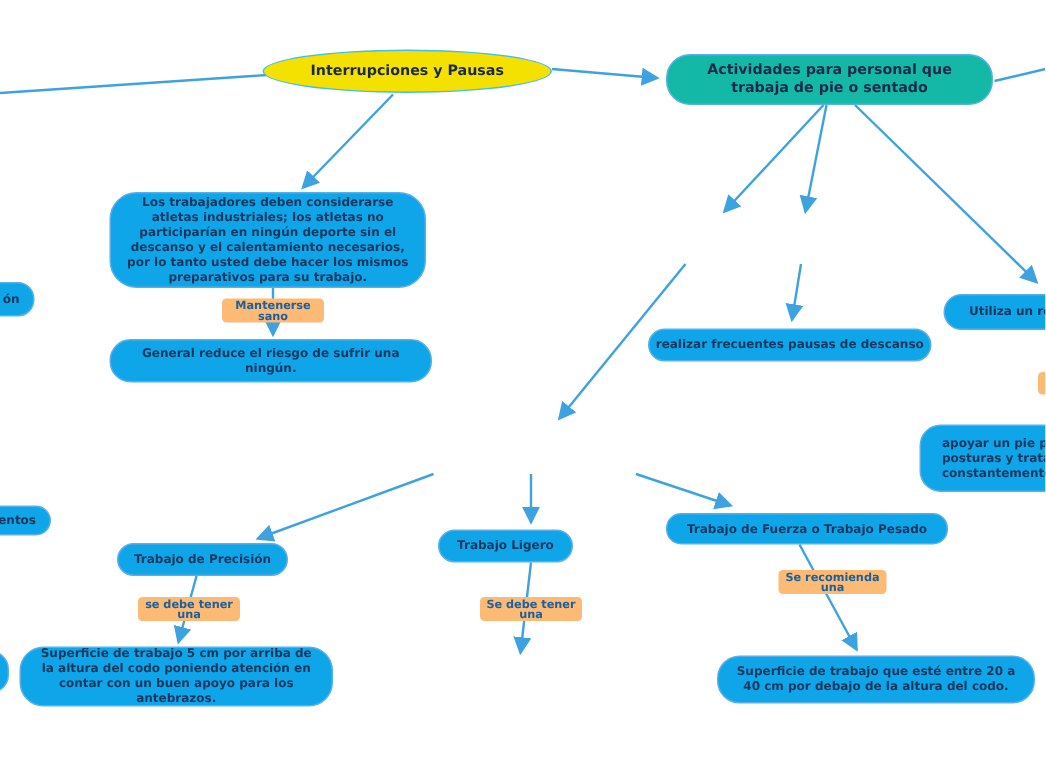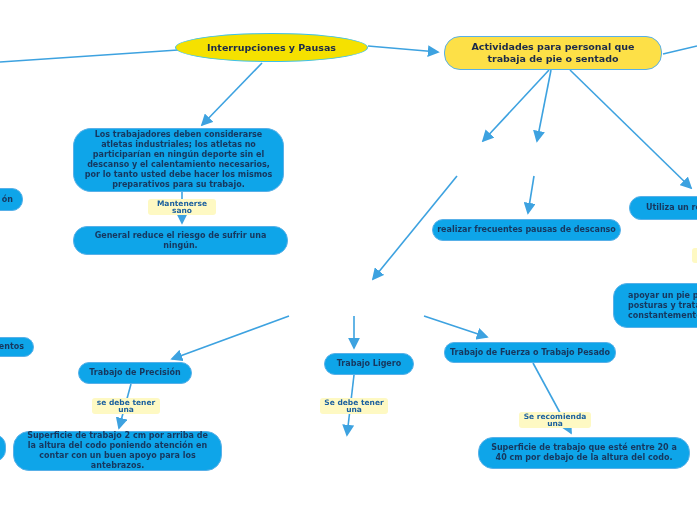--- a/index.html
+++ b/index.html
@@ -14,24 +14,24 @@
     background:#0ea5e9;border:1.4px solid #58b0e8;
     color:#17375e;font-weight:bold;font-size:8px;line-height:1.25;
     display:flex;align-items:center;justify-content:center;
     text-align:center;padding:3px 9px;
   }
   .node.title{font-size:9.5px;}
   .ellipse{
     background:#f5e100;border:1.6px solid #3fc1ea;border-radius:50%;
     color:#1b2a4a;
   }
-  .topic{background:#fde047;border-radius:16px;color:#1b2a4a;}
+  .topic{background:#14b8a6;border-radius:16px;color:#1b2a4a;}
   .rel-label{
     position:absolute;z-index:3;box-sizing:border-box;
-    background:#fef9c3;border-radius:3px;color:#1a5f9e;
+    background:#fdba74;border-radius:3px;color:#1a5f9e;
     font-weight:bold;font-size:7.5px;line-height:1;
     display:flex;align-items:center;justify-content:center;
     padding:3px 4px;text-align:center;
   }
   .cut-right{justify-content:flex-start;text-align:left;white-space:nowrap;}
   .cut-left{justify-content:flex-end;text-align:right;white-space:nowrap;}
   .preline{white-space:pre-line;justify-content:flex-start;text-align:left;}
   .frag{position:absolute;z-index:2;box-sizing:border-box;}
 </style>
 </head>
@@ -90,26 +90,26 @@
 
   <div class="node preline" style="left:613px;top:283px;width:150px;height:45px;border-radius:14px;padding-left:14px;">apoyar un pie pa
 posturas y trata
 constantemente</div>
 
 
   <div class="node" style="left:78px;top:362px;width:114px;height:22px;border-radius:11px;white-space:nowrap;">Trabajo de Precisión</div>
 
   <div class="rel-label" style="left:92px;top:398px;width:68px;height:16px;">se debe tener una</div>
 
-  <div class="node" style="left:324px;top:353px;width:90px;height:22px;border-radius:11px;white-space:nowrap;">Trabajo Ligero</div>
+  <div class="node" style="left:292px;top:353px;width:90px;height:22px;border-radius:11px;white-space:nowrap;">Trabajo Ligero</div>
 
   <div class="rel-label" style="left:320px;top:398px;width:68px;height:16px;">Se debe tener una</div>
 
-  <div class="node" style="left:444px;top:342px;width:172px;height:21px;border-radius:10px;white-space:nowrap;">Trabajo de Fuerza o Trabajo Pesado</div>
+  <div class="node" style="left:444px;top:342px;width:188px;height:21px;border-radius:10px;white-space:nowrap;">Trabajo de Fuerza o Trabajo Pesado</div>
 
-  <div class="rel-label" style="left:519px;top:412px;width:72px;height:16px;">Se recomienda una</div>
+  <div class="rel-label" style="left:519px;top:380px;width:72px;height:16px;">Se recomienda una</div>
 
-  <div class="node" style="left:13px;top:431px;width:209px;height:40px;border-radius:16px;">Superficie de trabajo 2 cm por arriba de la altura del codo poniendo atención en contar con un buen apoyo para los antebrazos.</div>
+  <div class="node" style="left:13px;top:431px;width:209px;height:40px;border-radius:16px;">Superficie de trabajo 5 cm por arriba de la altura del codo poniendo atención en contar con un buen apoyo para los antebrazos.</div>
 
 
   <div class="node" style="left:478px;top:437px;width:212px;height:32px;border-radius:15px;">Superficie de trabajo que esté entre 20 a 40 cm por debajo de la altura del codo.</div>
 
 </div>
 
 </body></html>

